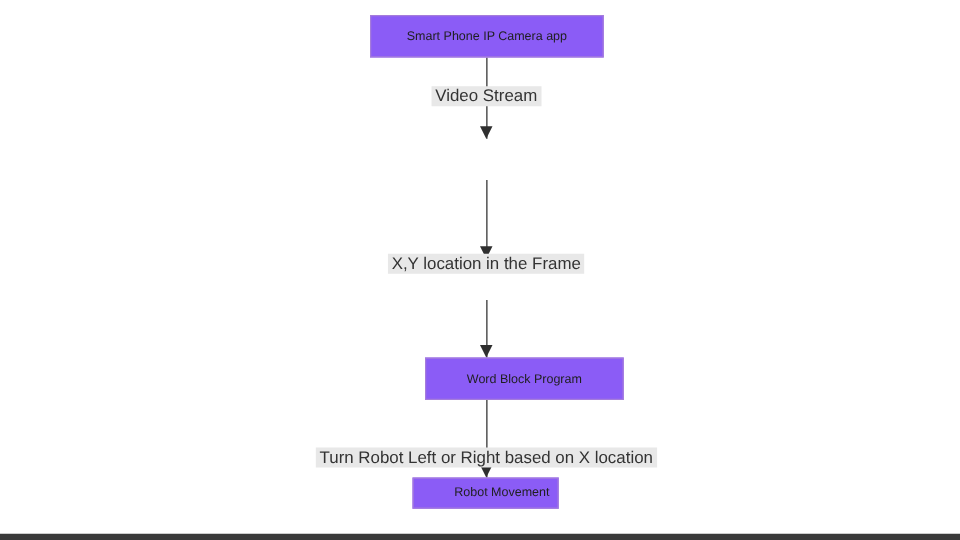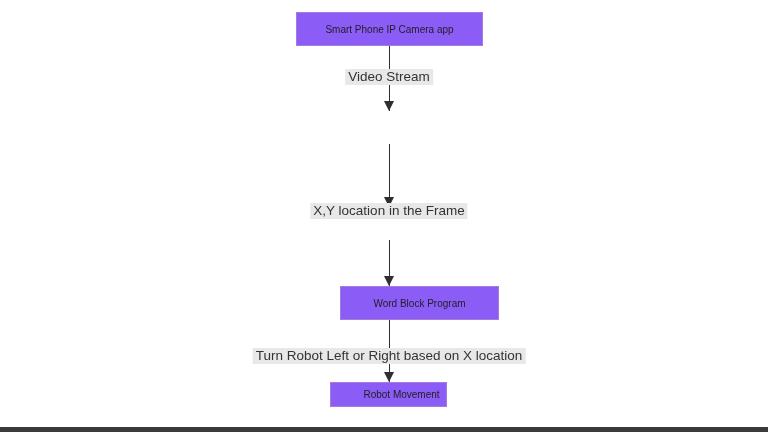--- a/index.html
+++ b/index.html
@@ -69,21 +69,21 @@
     background: #e8e8e8;
     color: #333333;
     font-size: 13.5px;
     line-height: 16px;
     padding: 0 3px;
     white-space: nowrap;
     z-index: 4;
   }
   #el1 { top: 69px; }
   #el2 { top: 168px; margin-top: 35px; }
-  #el3 { top: 348px; }
+  #el3 { top: 358px; }
 
   .bottom-bar {
     position: absolute;
     left: 0;
     right: 0;
     top: 427px;
     height: 5px;
     background: #3a3a3a;
     z-index: 5;
   }

